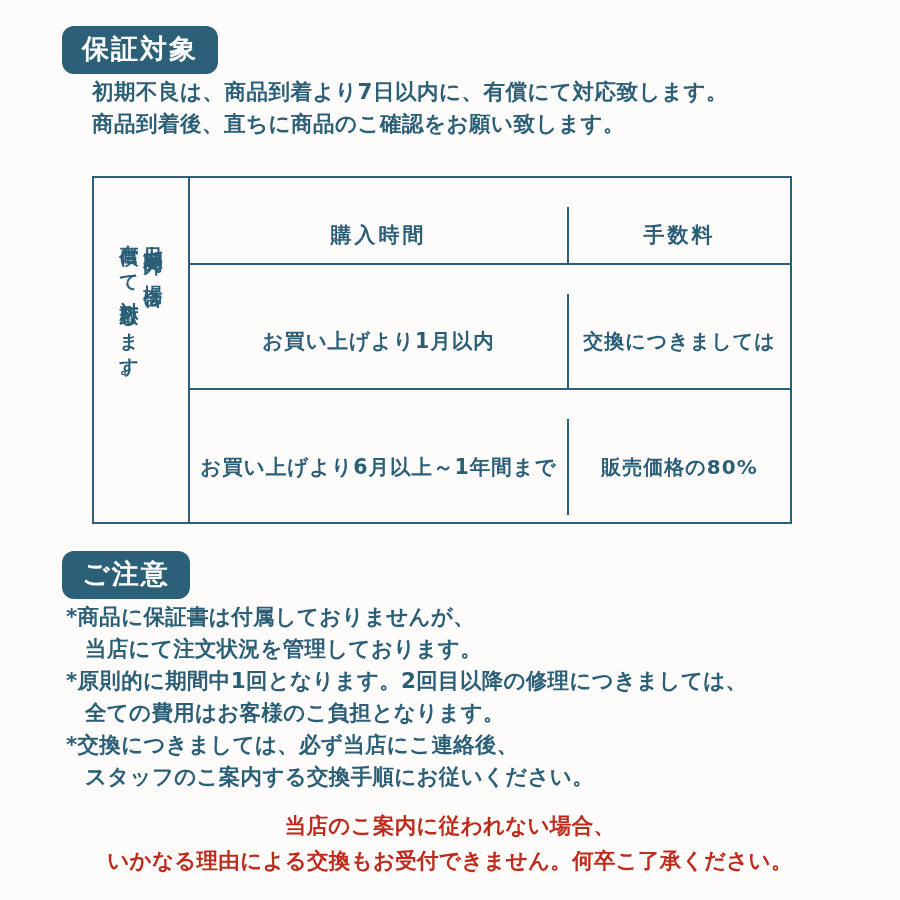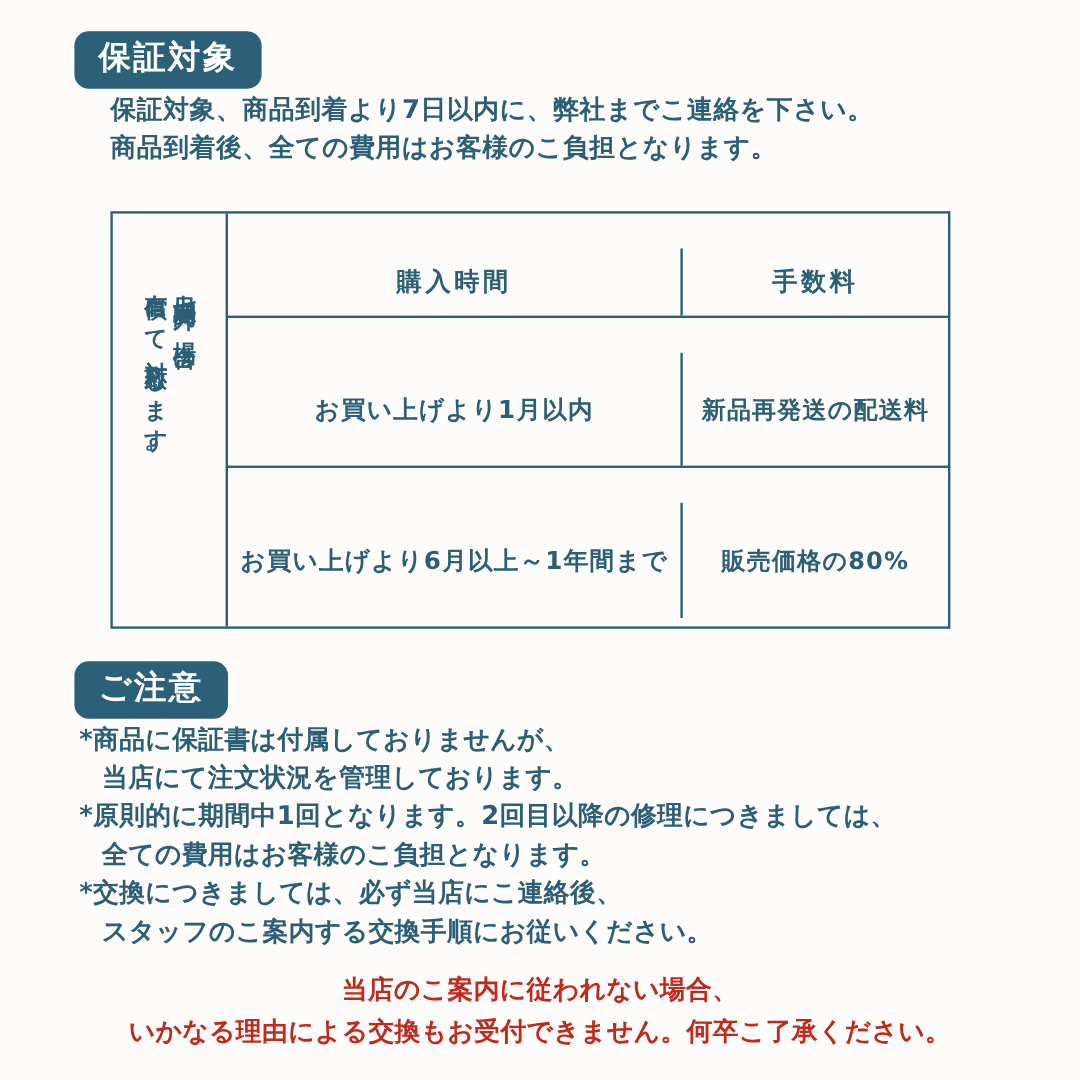--- a/index.html
+++ b/index.html
@@ -155,41 +155,41 @@
   .warning .line { white-space: nowrap; }
 </style>
 </head>
 <body>
 
 <div class="page">
 
   <div class="badge" id="badge-warranty">保証対象</div>
 
   <div class="intro">
-    <div class="line">保証対象、商品到着より7日以内に、弊社までこ連絡を下さい。</div>
-    <div class="line">商品到着後、全ての費用はお客様のこ負担となります。</div>
+    <div class="line">初期不良は、商品到着より7日以内に、有償にて対応致します。</div>
+    <div class="line">商品到着後、直ちに商品のこ確認をお願い致します。</div>
   </div>
 
   <div class="table-wrap">
 
     <div class="vcol">
       <div class="vtext">七日期間外の場合は</div>
       <div class="vtext">有償にて対応致します。</div>
     </div>
 
     <div class="rows">
 
       <div class="trow head">
         <div class="cell period">購入時間</div>
         <div class="cell fee">手数料</div>
       </div>
 
       <div class="trow body">
         <div class="cell period">お買い上げより1月以内</div>
-        <div class="cell fee">新品再発送の配送料</div>
+        <div class="cell fee">交換につきましては</div>
       </div>
 
 
       <div class="trow body">
         <div class="cell period">お買い上げより6月以上～1年間まで</div>
         <div class="cell fee">販売価格の80%</div>
       </div>
 
     </div>
   </div>

